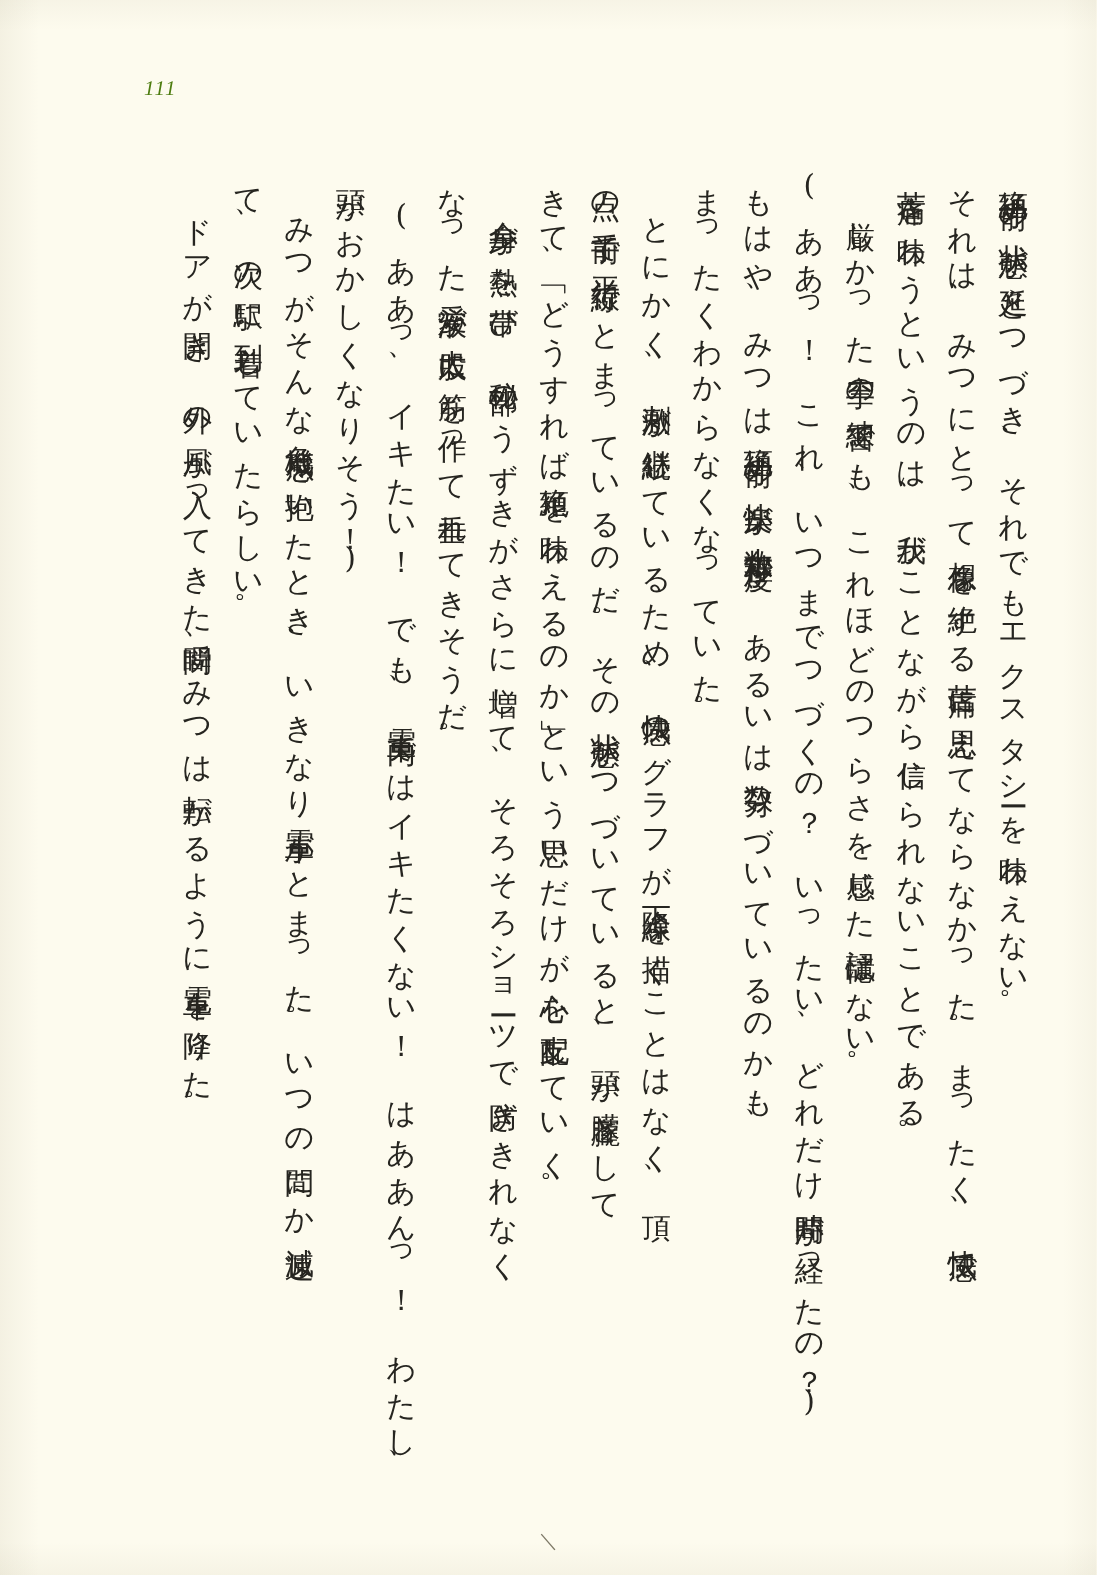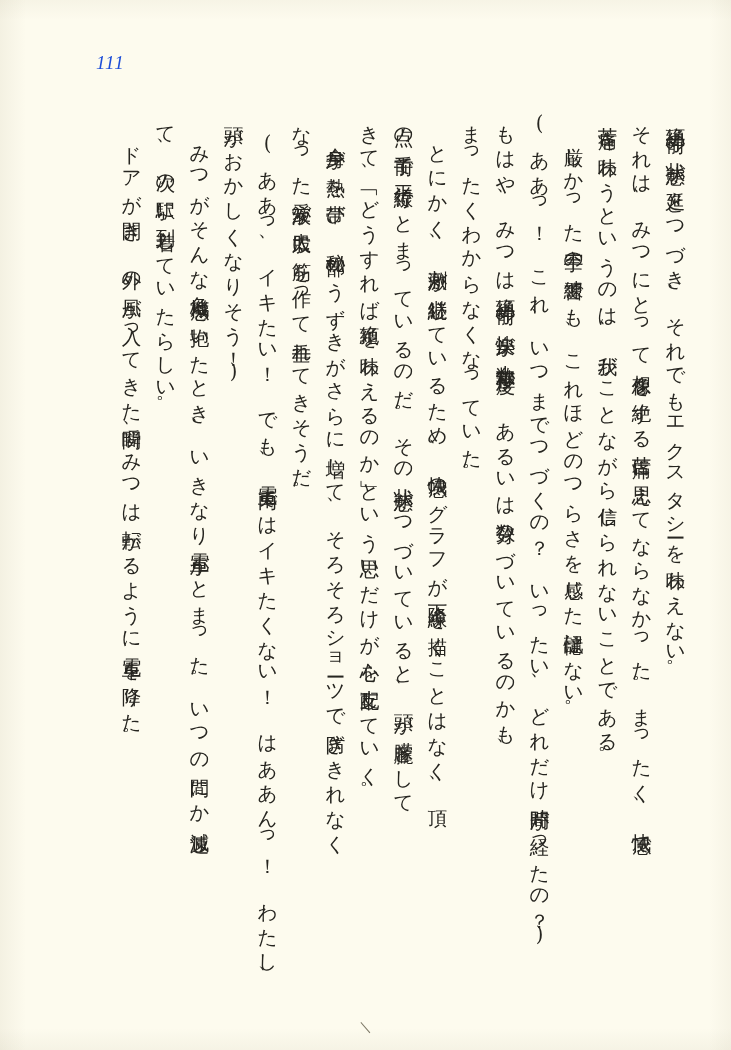--- a/index.html
+++ b/index.html
@@ -29,24 +29,24 @@
       linear-gradient(to right, rgba(160,150,120,0.10) 0px, rgba(160,150,120,0.0) 26px),
       linear-gradient(to left, rgba(160,150,120,0.07) 0px, rgba(160,150,120,0.0) 22px),
       linear-gradient(to bottom, rgba(160,150,120,0.07) 0px, rgba(160,150,120,0.0) 20px),
       linear-gradient(to top, rgba(160,150,120,0.08) 0px, rgba(160,150,120,0.0) 22px);
     pointer-events: none;
   }
   .page-number {
     position: absolute;
     top: 52px;
     left: 96px;
-    font-size: 19px;
+    font-size: 14px;
     font-style: italic;
     letter-spacing: 1px;
-    color: #1d4ed8;
+    color: #4d7c0f;
     font-family: "Liberation Serif", "DejaVu Serif", serif;
   }
   .text-body {
     position: absolute;
     top: 112px;
     left: 40px;
     right: 46px;
     height: 900px;
     display: flex;
     flex-direction: row-reverse;

